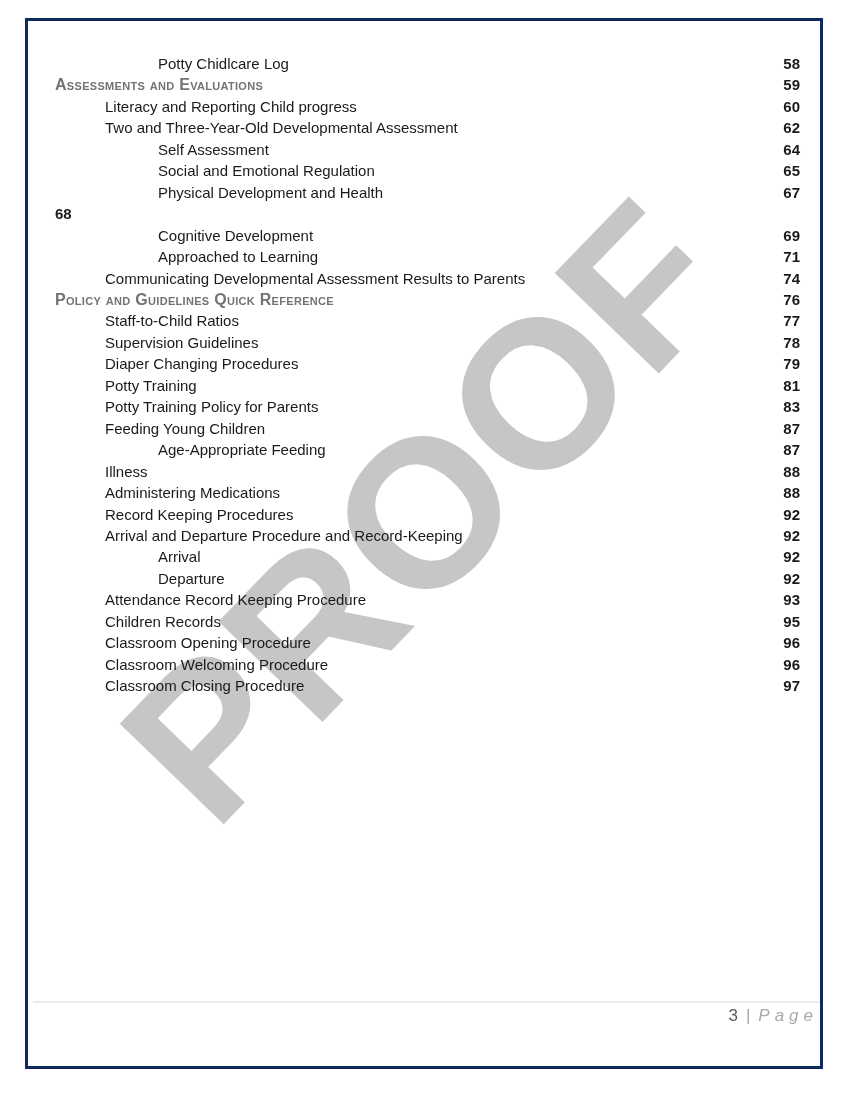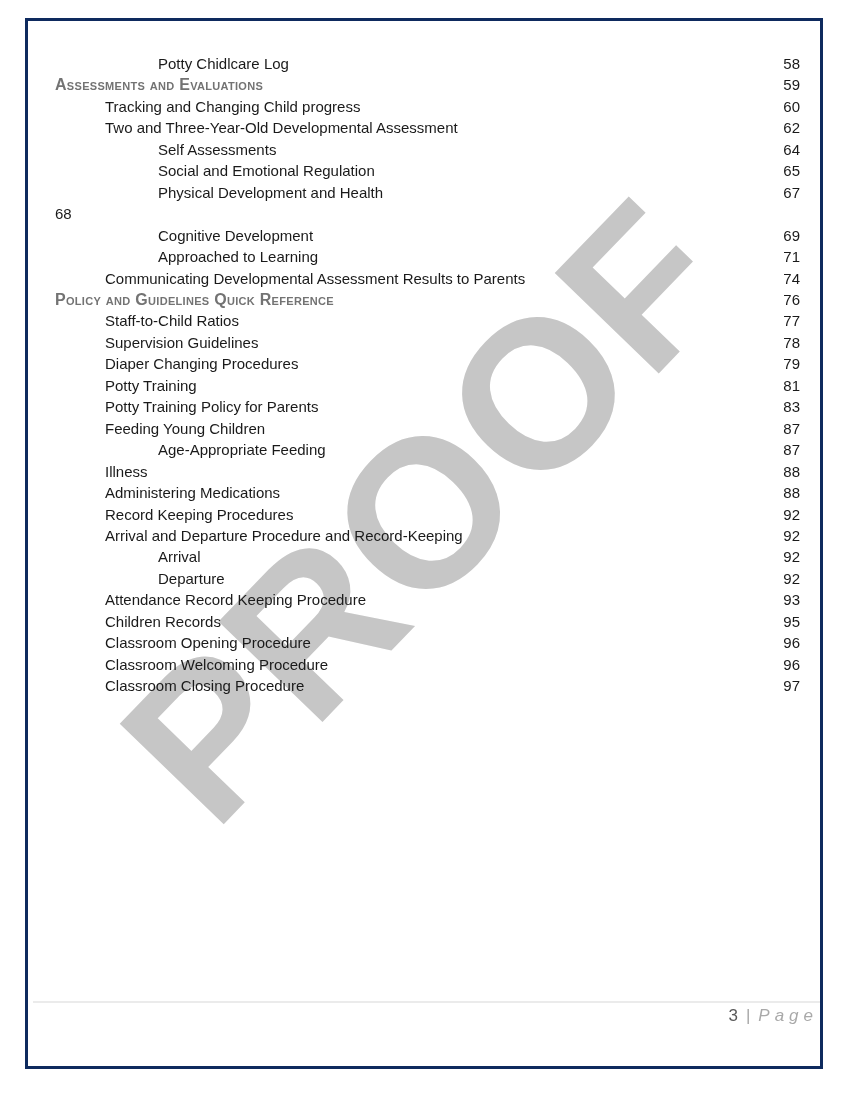--- a/index.html
+++ b/index.html
@@ -51,21 +51,21 @@
     z-index: 2;
   }
   .toc-row {
     display: flex;
     justify-content: space-between;
     align-items: baseline;
     line-height: 21.45px;
     font-size: 15px;
   }
   .toc-row .label { white-space: nowrap; }
-  .toc-row .pagenum { white-space: nowrap; }
+  .toc-row .pagenum { white-space: nowrap; font-weight: bold; }
   .toc-row.lvl-2 .label { padding-left: 50px; }
   .toc-row.lvl-3 .label { padding-left: 103px; }
   .toc-row.lvl-1 .label {
     font-weight: bold;
     color: #737373;
     font-variant: small-caps;
     font-size: 16px;
     letter-spacing: 0.3px;
   }
 
@@ -99,29 +99,29 @@
 <div class="toc">
     <div class="toc-row lvl-3">
     <span class="label">Potty Chidlcare Log</span>
     <span class="pagenum">58</span>
   </div>
     <div class="toc-row lvl-1">
     <span class="label">Assessments and Evaluations</span>
     <span class="pagenum">59</span>
   </div>
     <div class="toc-row lvl-2">
-    <span class="label">Tracking and Changing Child progress</span>
+    <span class="label">Literacy and Reporting Child progress</span>
     <span class="pagenum">60</span>
   </div>
     <div class="toc-row lvl-2">
     <span class="label">Two and Three-Year-Old Developmental Assessment</span>
     <span class="pagenum">62</span>
   </div>
     <div class="toc-row lvl-3">
-    <span class="label">Self Assessments</span>
+    <span class="label">Self Assessment</span>
     <span class="pagenum">64</span>
   </div>
     <div class="toc-row lvl-3">
     <span class="label">Social and Emotional Regulation</span>
     <span class="pagenum">65</span>
   </div>
     <div class="toc-row lvl-3">
     <span class="label">Physical Development and Health</span>
     <span class="pagenum">67</span>
   </div>

